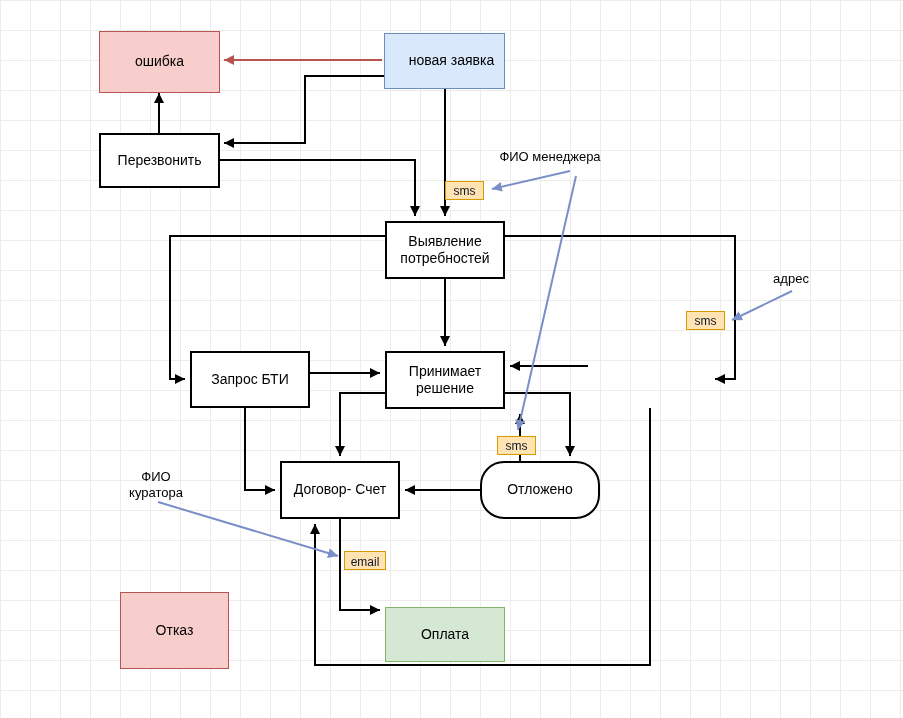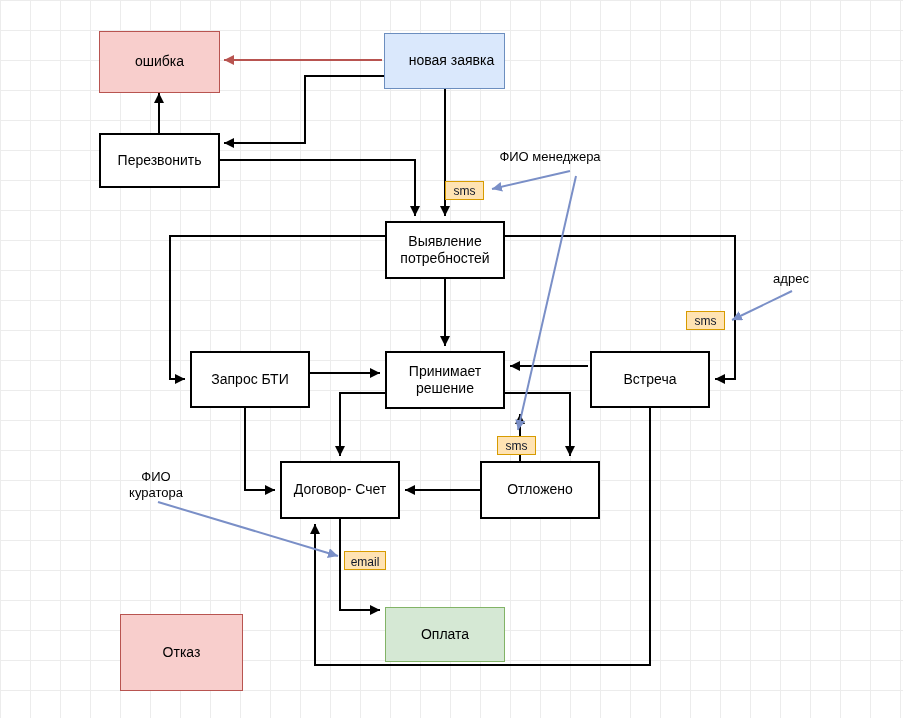--- a/index.html
+++ b/index.html
@@ -88,33 +88,30 @@
   </div>
   <div class="node" style="left:385px;top:221px;width:120px;height:58px;">
     <span>Выявление потребностей</span>
   </div>
   <div class="node" style="left:190px;top:351px;width:120px;height:57px;">
     <span>Запрос БТИ</span>
   </div>
   <div class="node" style="left:385px;top:351px;width:120px;height:58px;">
     <span>Принимает решение</span>
   </div>
-  <div class="node" style="left:590px;top:351px;width:120px;height:57px;">
-    <span>Встреча</span>
-  </div>
   <div class="node" style="left:280px;top:461px;width:120px;height:58px;">
     <span>Договор- Счет</span>
   </div>
-  <div class="node" style="left:480px;top:461px;width:120px;height:58px;">
+  <div class="node" style="left:480px;top:461px;width:120px;height:58px;border-radius:24px;">
     <span>Отложено</span>
   </div>
   <div class="node green" style="left:385px;top:583px;width:120px;height:55px;margin-top:24px;">
     <span>Оплата</span>
   </div>
-  <div class="node red" style="left:120px;top:614px;width:123px;height:77px;">
+  <div class="node red" style="left:120px;top:592px;width:109px;height:77px;">
     <span>Отказ</span>
   </div>
 
   <div class="badge" style="left:445px;top:181px;width:39px;height:19px;">
     <span>sms</span>
   </div>
   <div class="badge" style="left:686px;top:311px;width:39px;height:19px;">
     <span>sms</span>
   </div>
   <div class="badge" style="left:497px;top:436px;width:39px;height:19px;">

